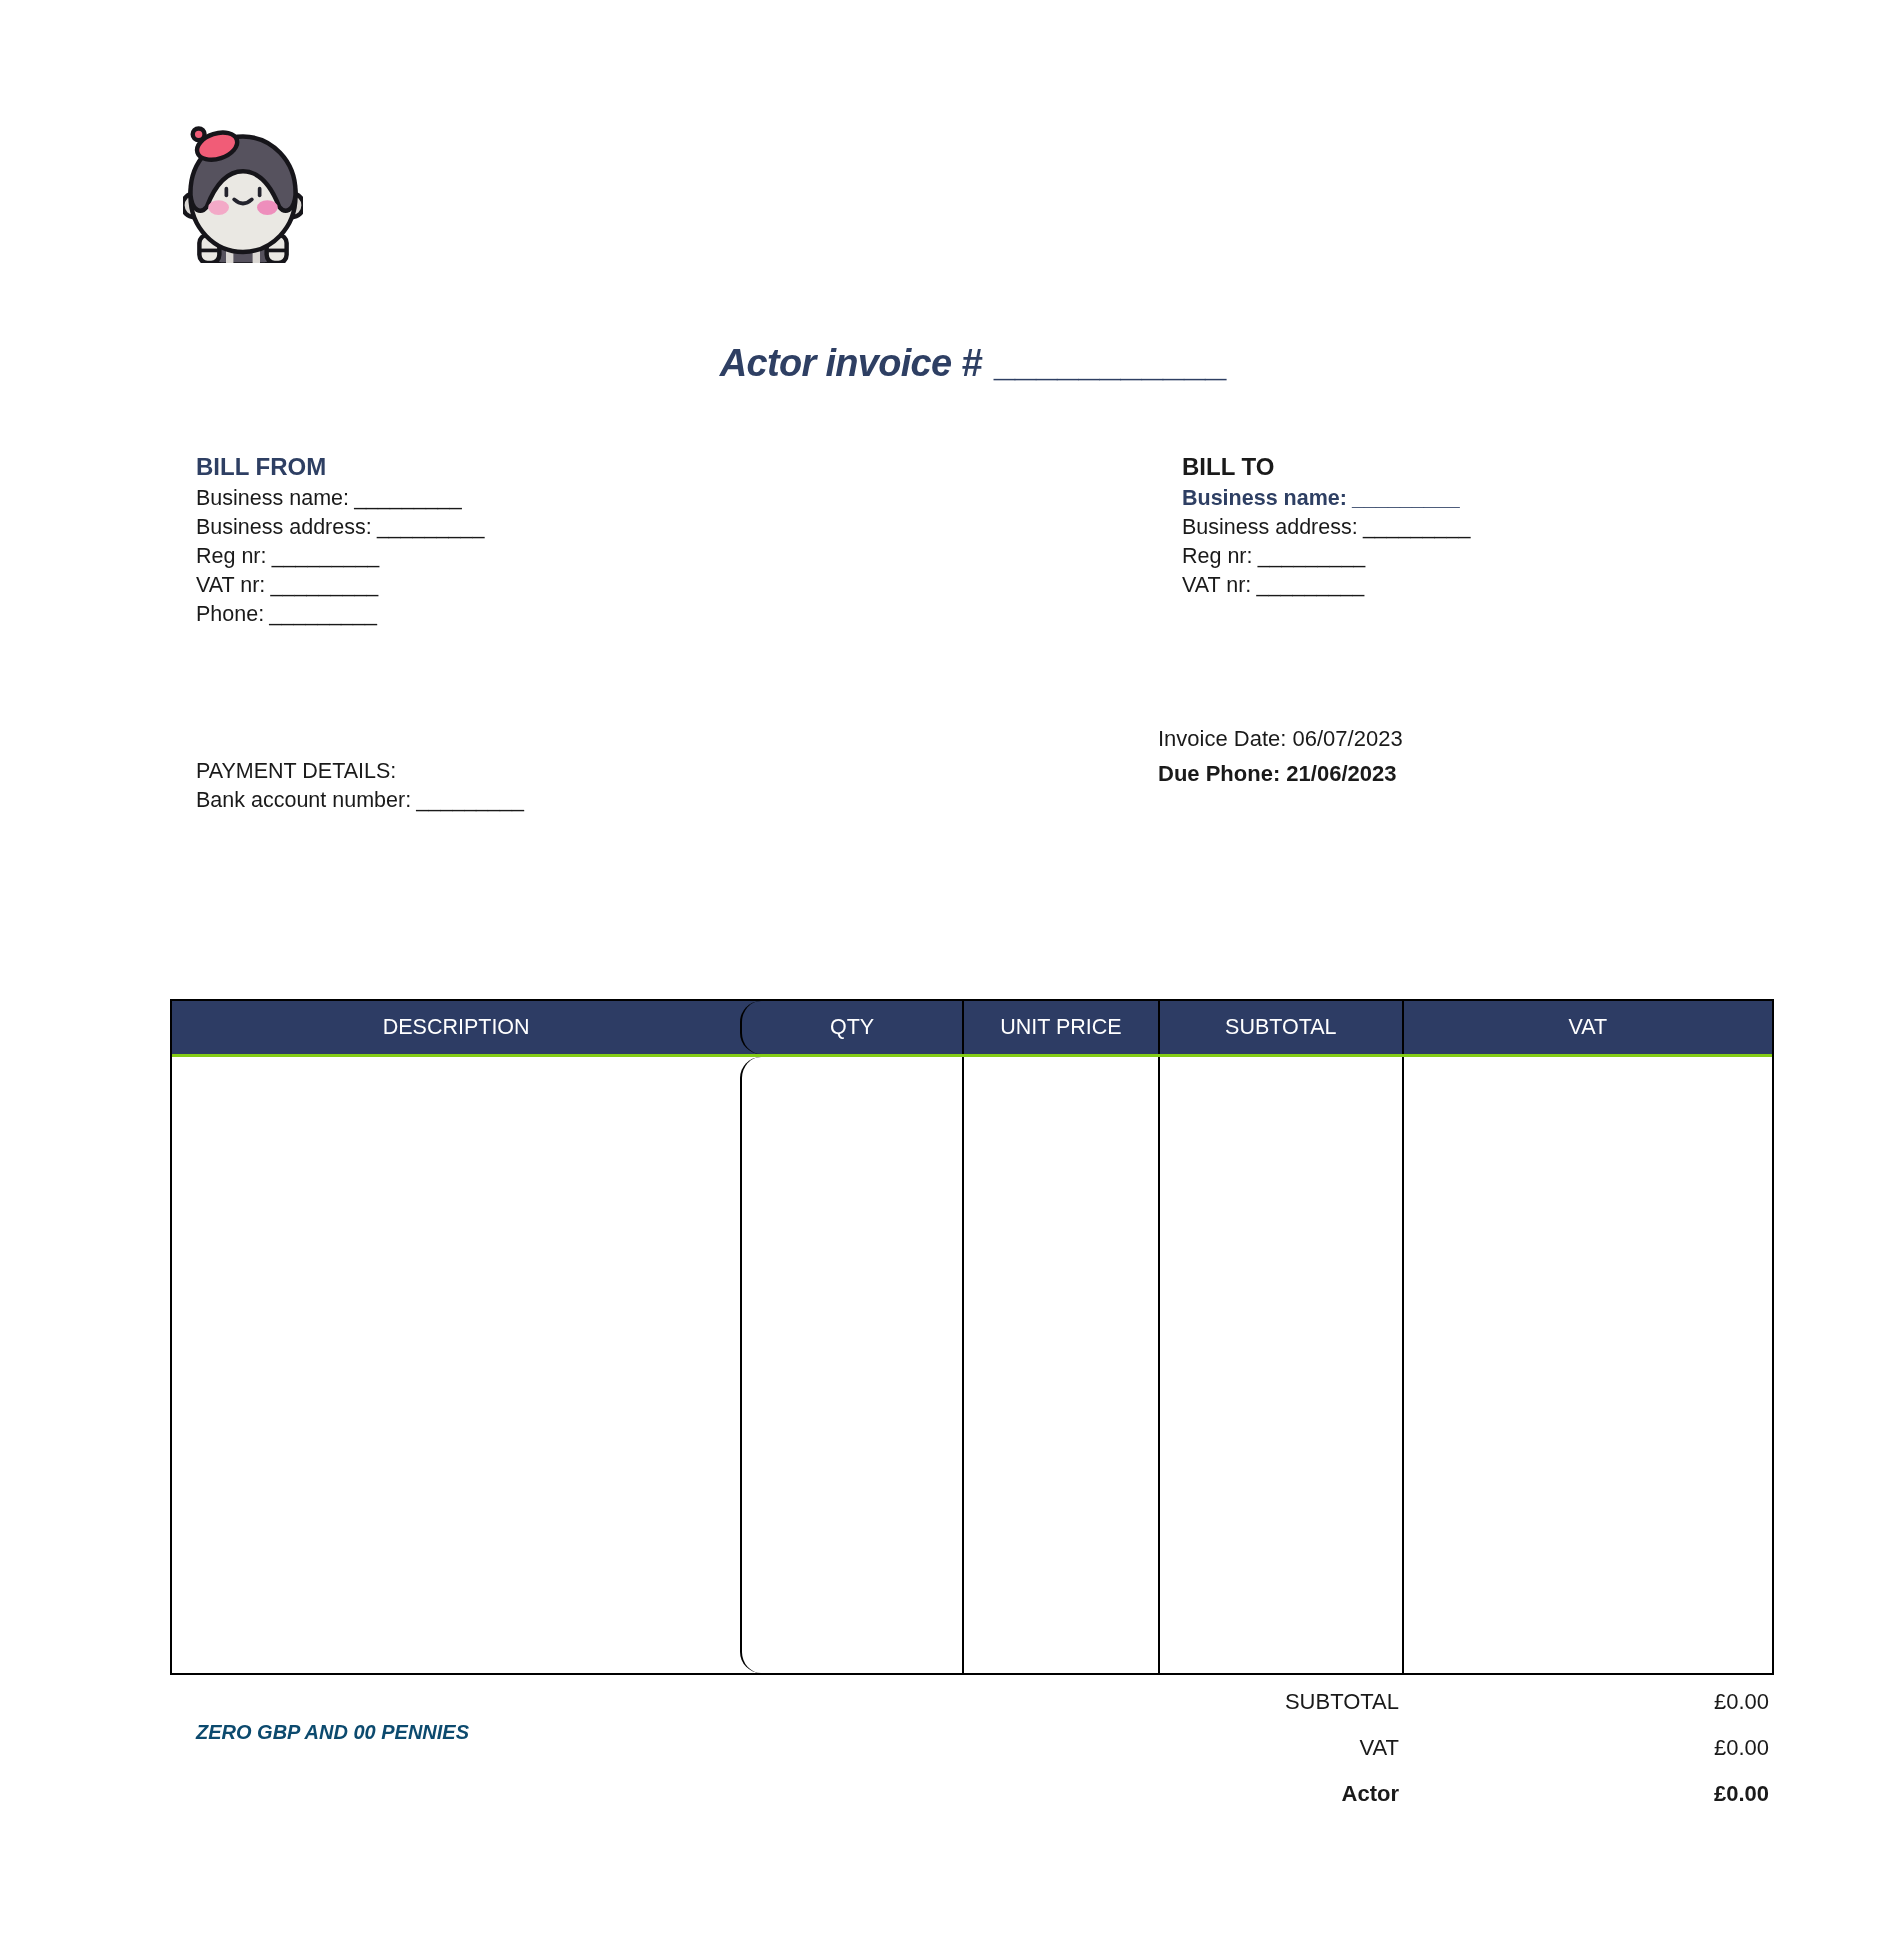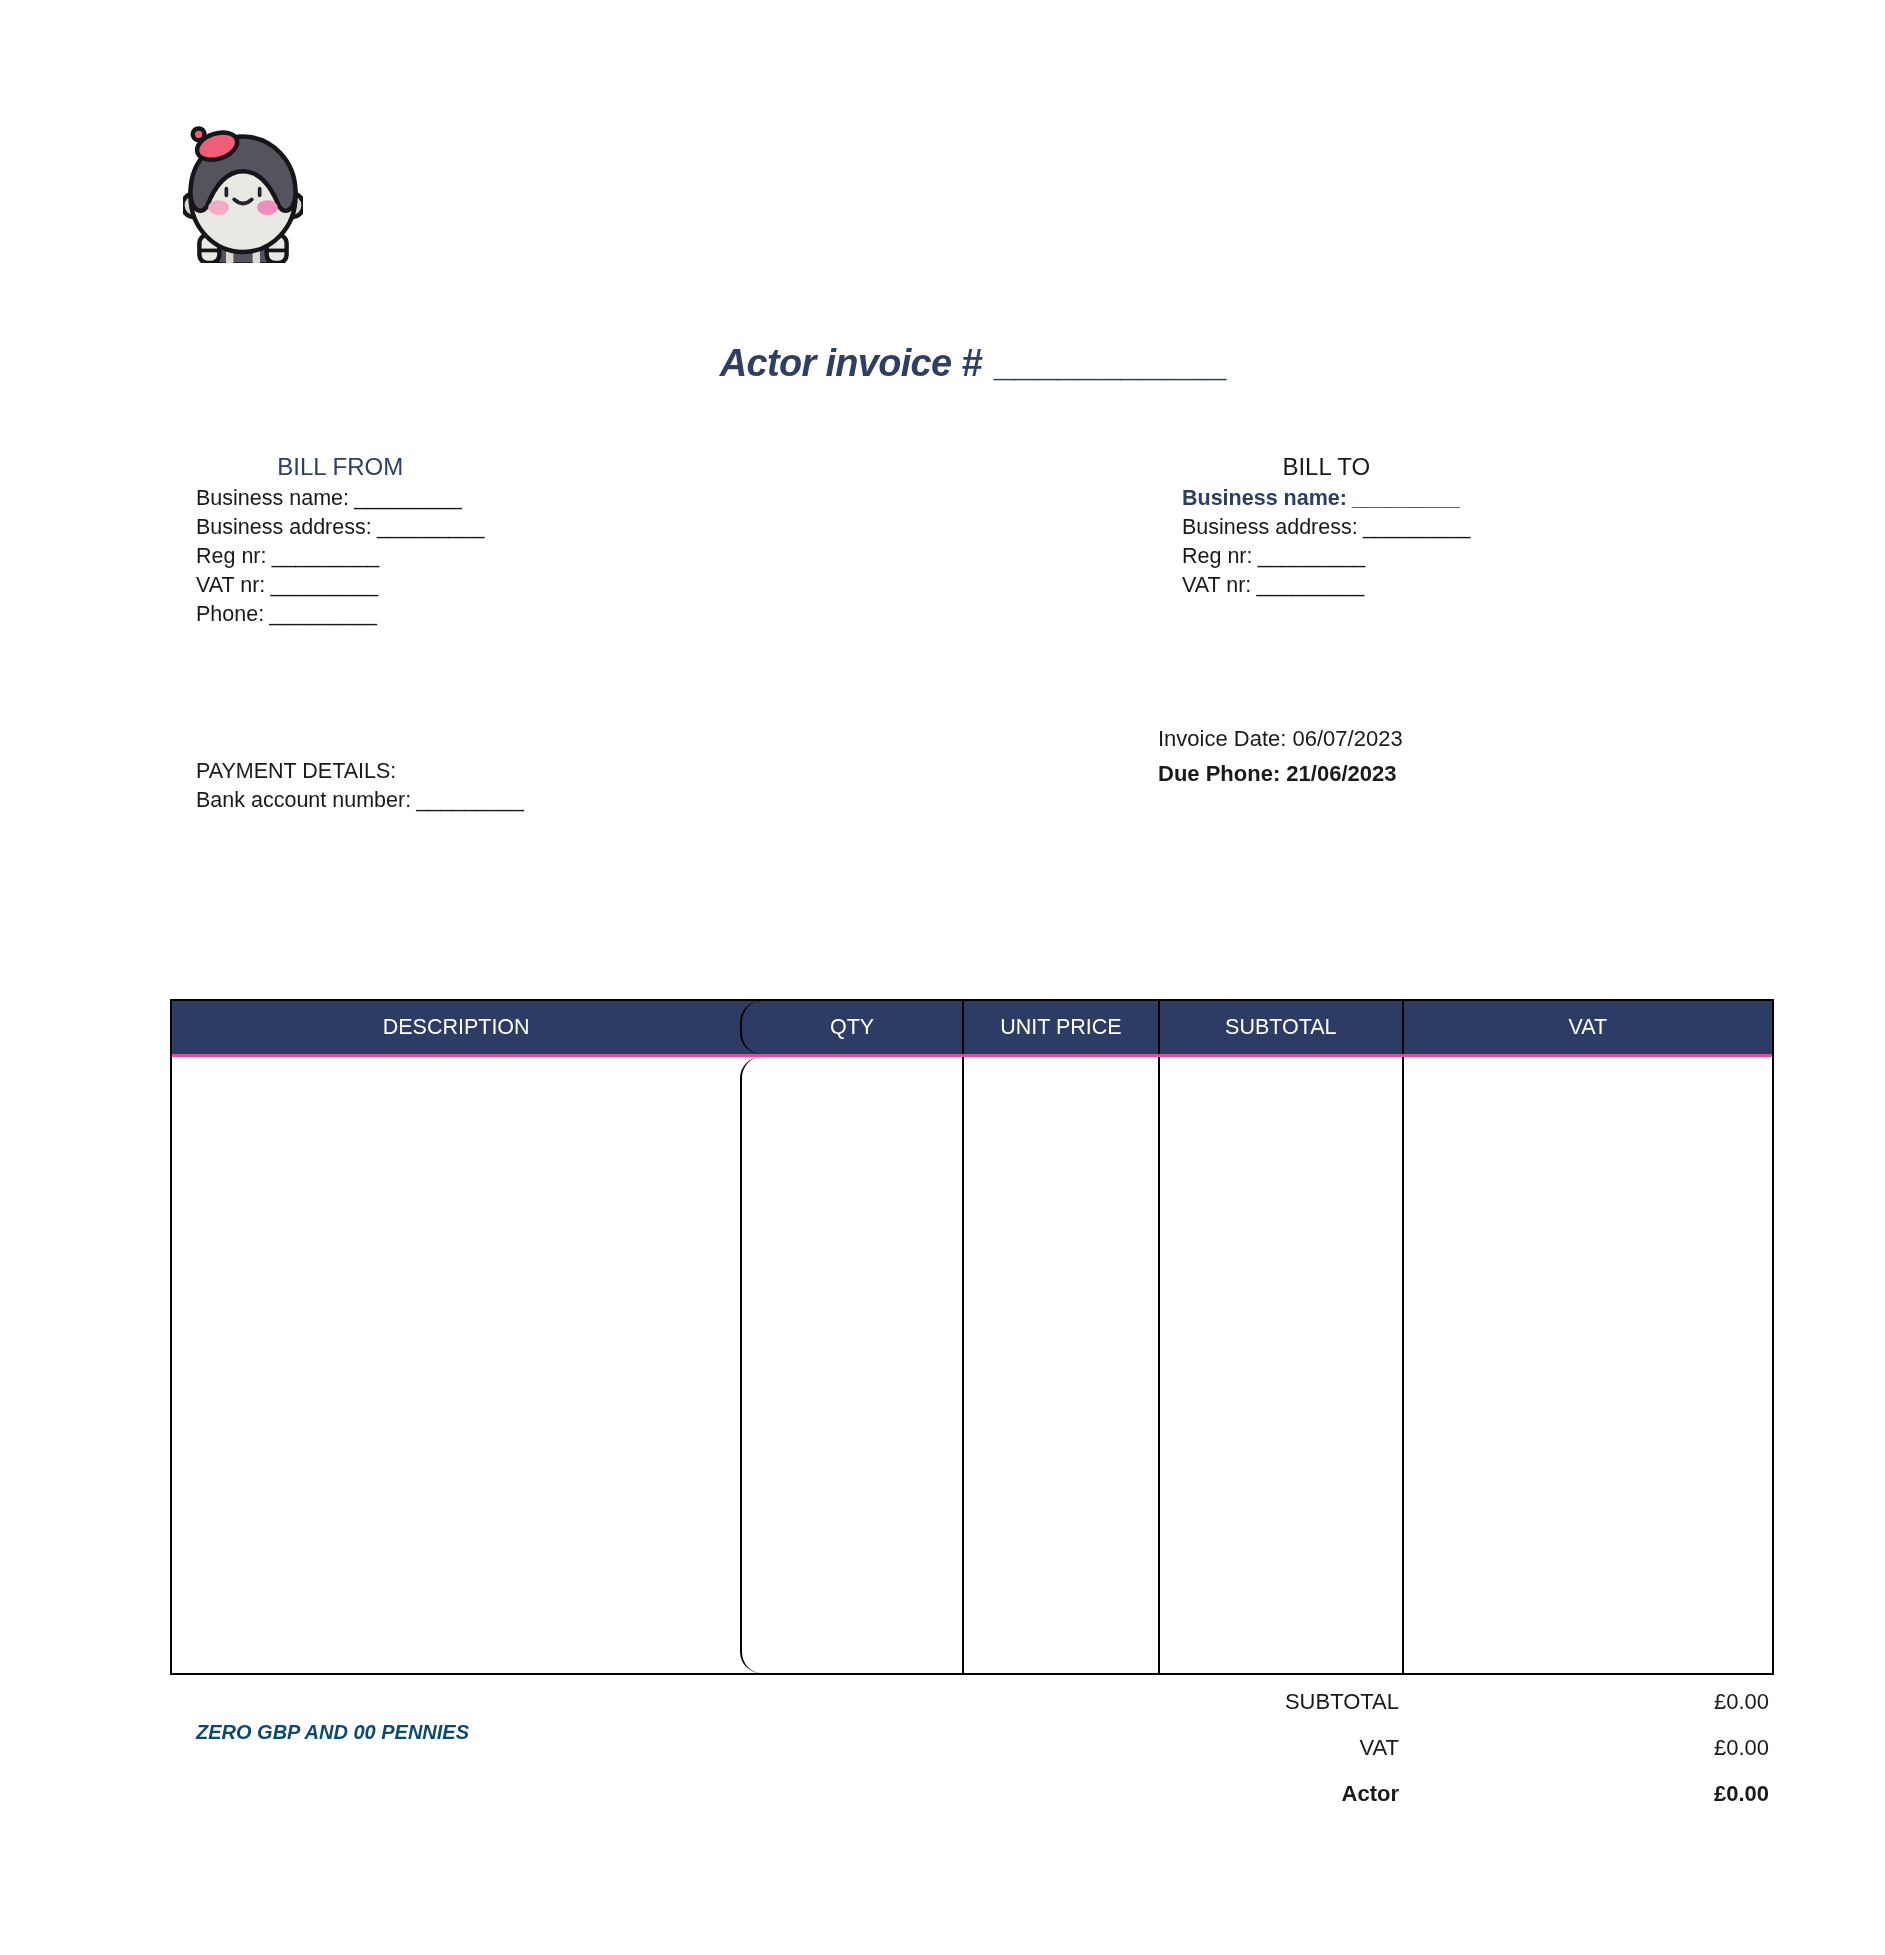--- a/index.html
+++ b/index.html
@@ -43,22 +43,21 @@
     color: #2e3f63;
     white-space: nowrap;
   }
   .title .title-blank { margin-left: 14px; letter-spacing: 0; }
 
   
   .info-block { position: absolute; }
   .sec-h {
     font-size: 24px;
     line-height: 34px;
-    font-weight: 400;
-    text-align: center;
+    font-weight: 700;
   }
   .navy { color: #2e3f63; }
   .field {
     font-size: 21.5px;
     line-height: 29px;
     white-space: nowrap;
   }
   .field .blank { margin-left: 5.2px; letter-spacing: 0; }
   .field.navy-line, .field.navy-line .blank { color: #2e3f63; font-weight: 700; }
 
@@ -89,21 +88,21 @@
     top: 999px;
     width: 1604px;
     border: 2.2px solid #000;
     box-sizing: border-box;
   }
   .thead {
     display: flex;
     height: 53px;
     background: #2d3c64;
     color: #ffffff;
-    border-bottom: 3px solid #ec4899;
+    border-bottom: 3px solid #84cc16;
     font-size: 21.5px;
   }
   .th {
     display: flex;
     align-items: center;
     justify-content: center;
     height: 100%;
     box-sizing: border-box;
   }
   .tbody {

